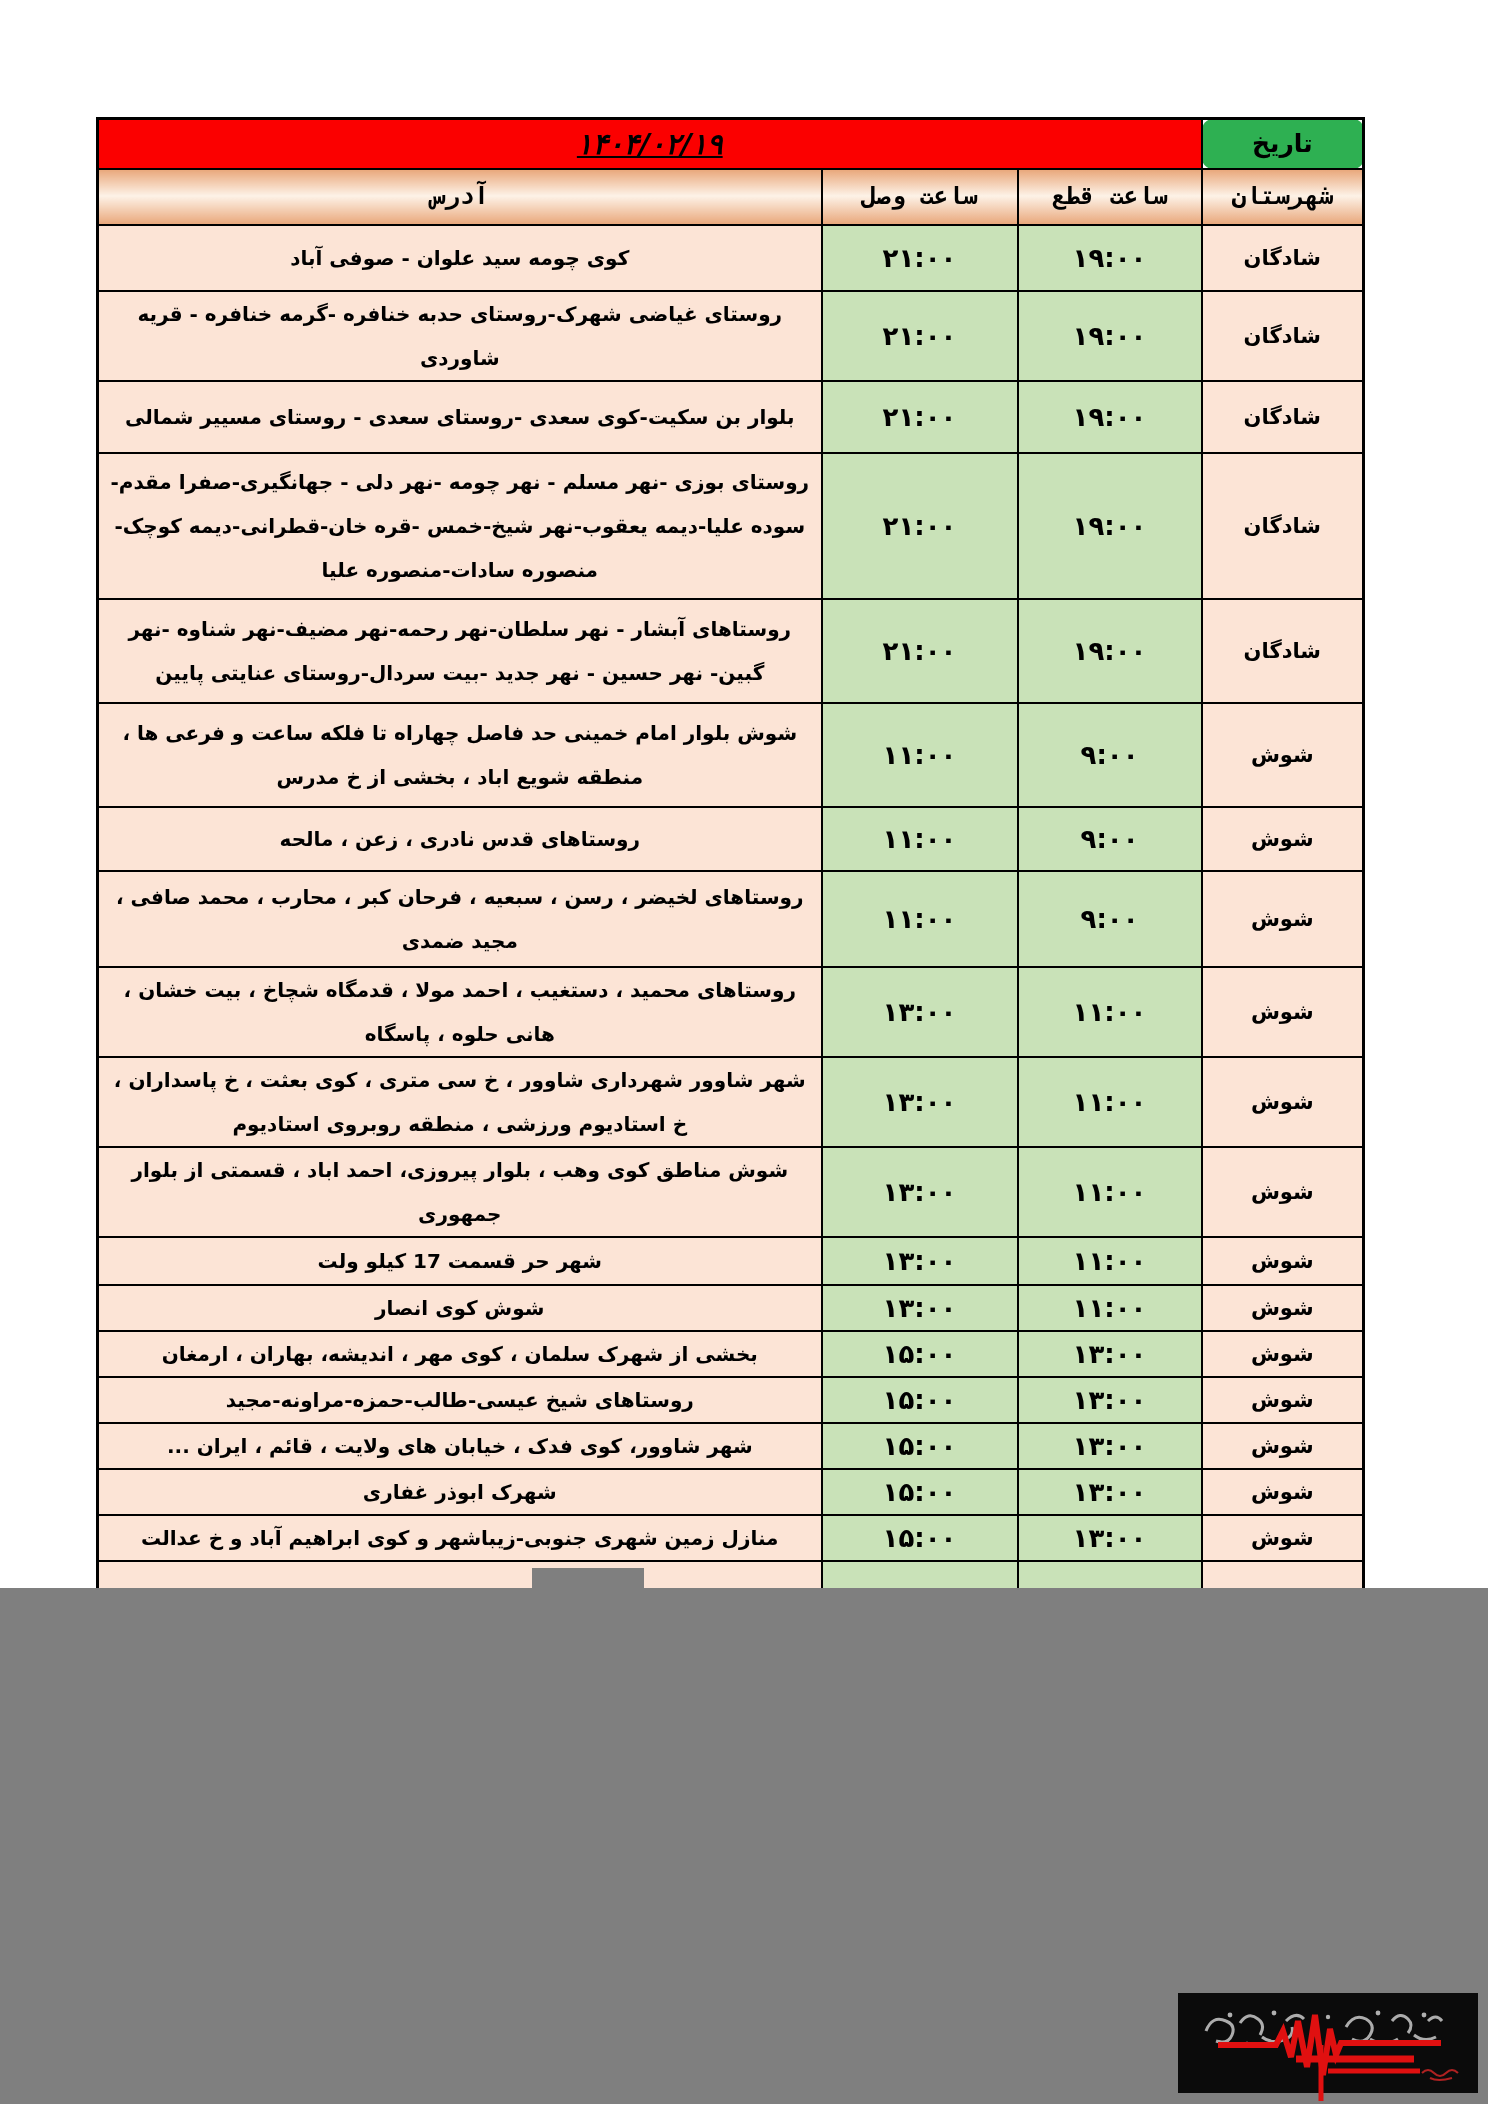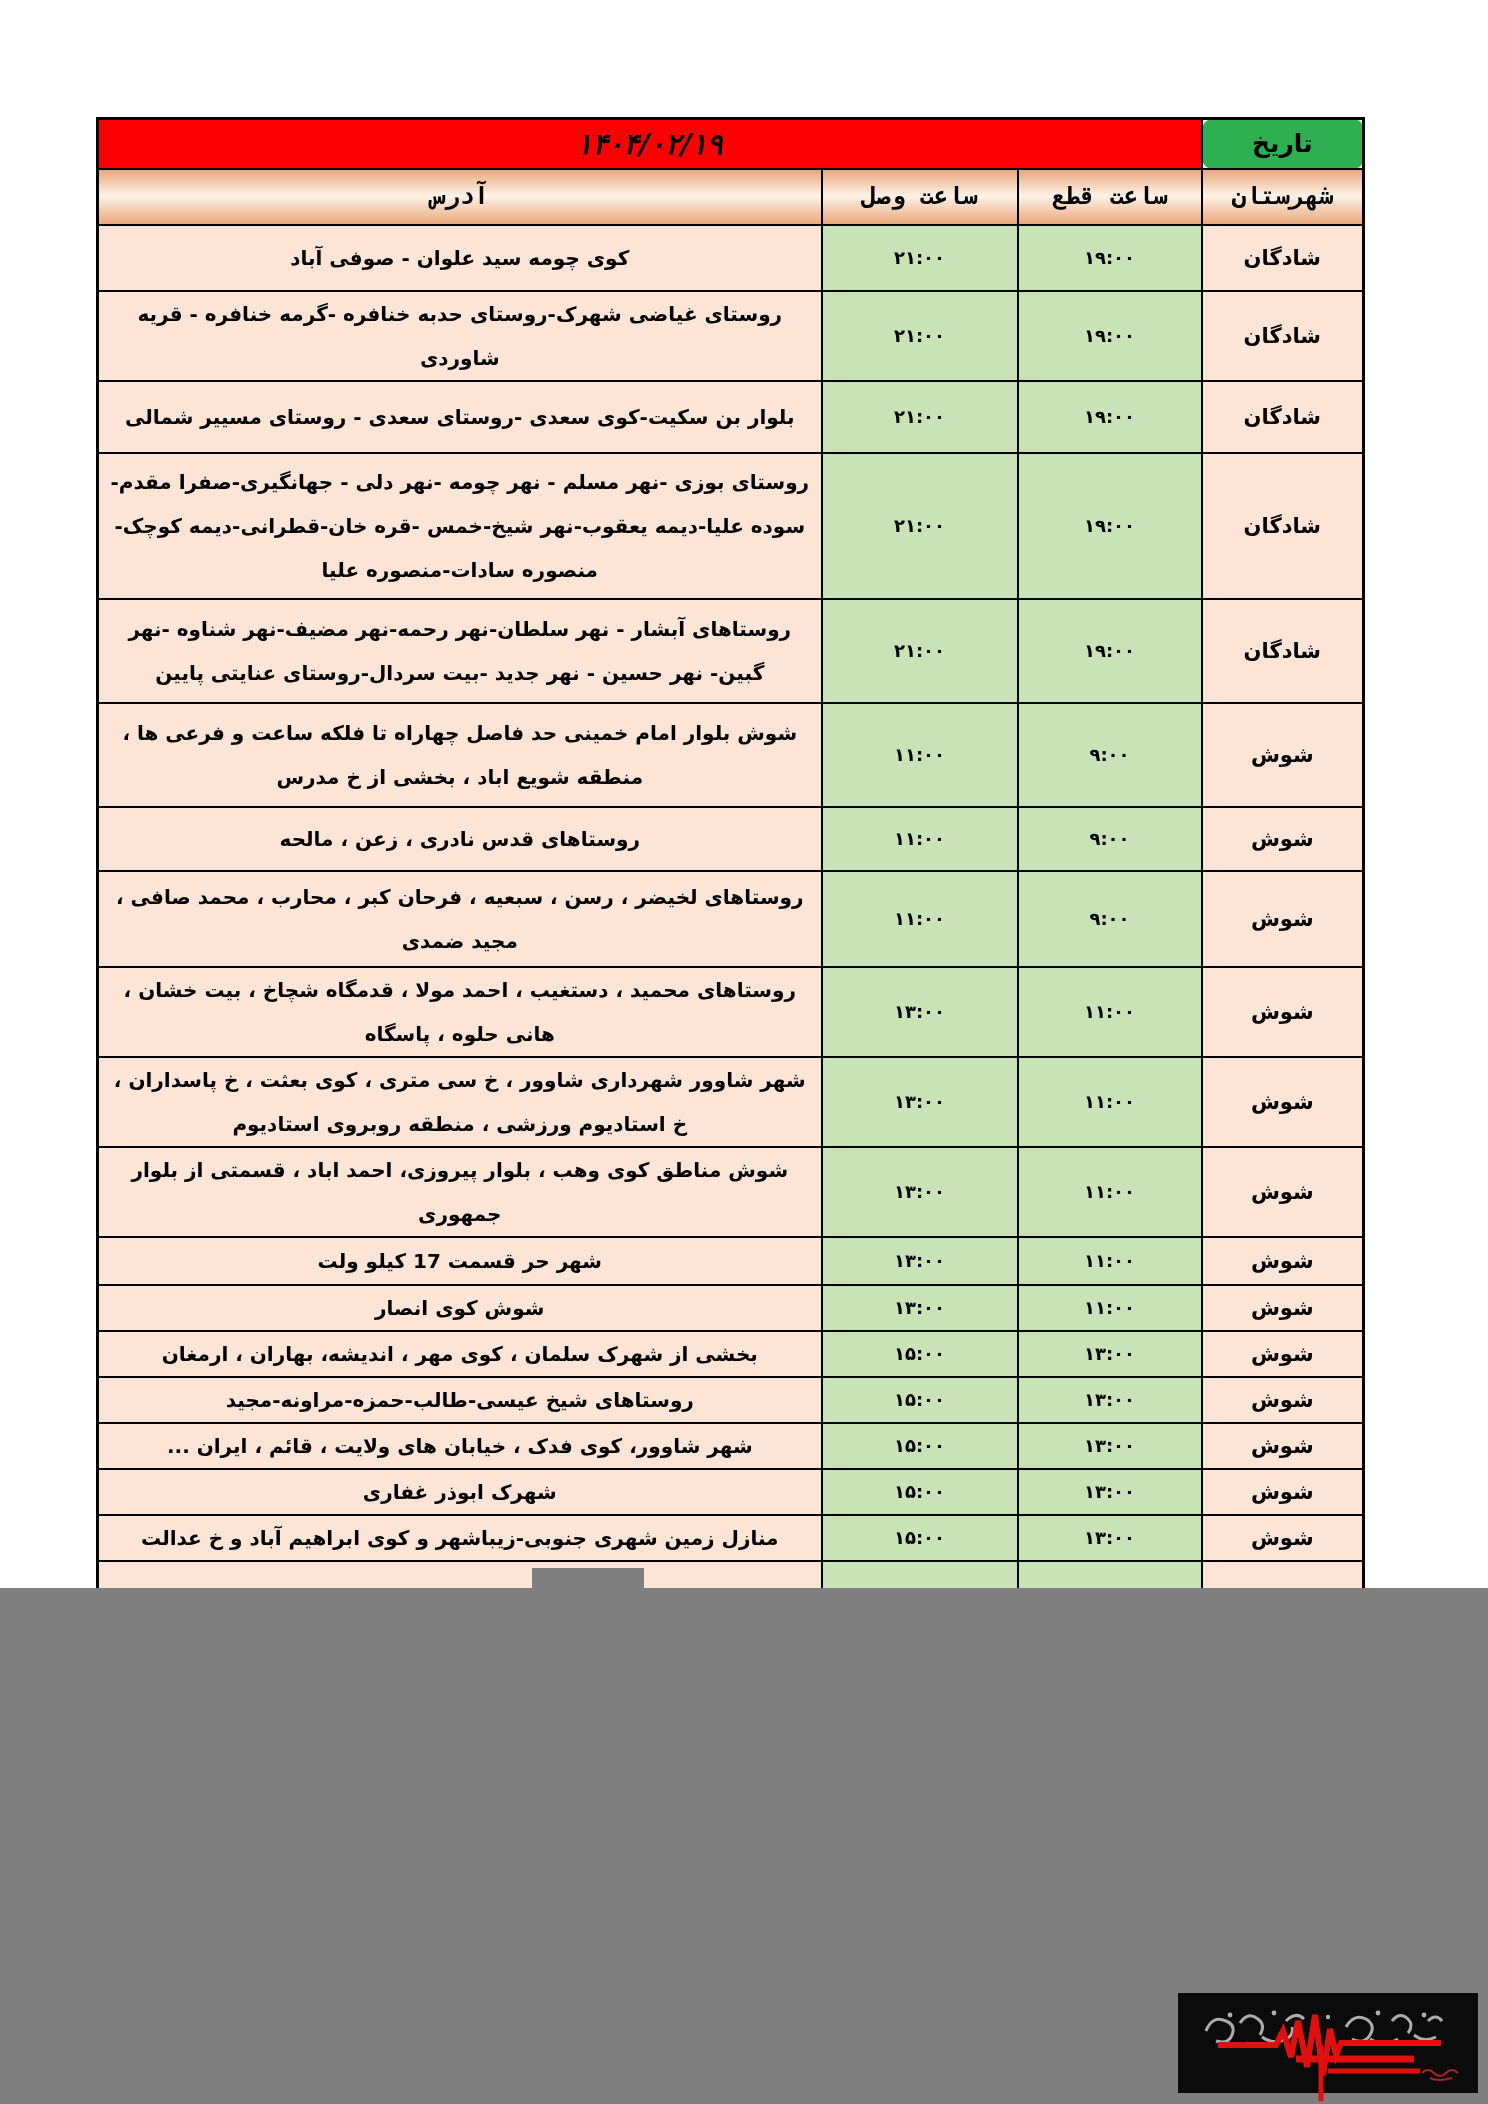--- a/index.html
+++ b/index.html
@@ -25,34 +25,34 @@
     border:3px solid #000;
   }
   table.grid td{
     border:2.5px solid #000;
     text-align:center;vertical-align:middle;
     color:#000;font-weight:bold;
     overflow:hidden;
   }
   td.banner{
     background:var(--banner_red,#fb0000);
-    font-size:29px;font-style:italic;letter-spacing:1px;
+    font-size:29px;font-style:italic;letter-spacing:1px;text-decoration:underline;
   }
   td.date-cell{
     background:var(--date_green,#2eb052);
     font-size:25px;
     border-radius:11px;
   }
   td.head{
     background:linear-gradient(180deg,var(--header_peach_dark,#e9a87c) 0%,var(--header_peach_light,#fdf2e7) 48%,var(--header_peach_dark,#e9a87c) 100%);
     font-size:24px;
     font-family:Liberation Mono, monospace;
   }
   td.peach{background:var(--cell_peach,#fce4d6);font-size:21px;}
-  td.green{background:var(--cell_green,#c9e2b8);font-size:18px;letter-spacing:1px;}
+  td.green{background:var(--cell_green,#c9e2b8);font-size:26px;letter-spacing:1px;}
   td.addr{font-size:20px;line-height:2.2;padding:0 10px;margin-top:13px;}
   tr.banner-row{height:50px;}
   tr.header-row{height:56px;}
   .gray-main{
     position:absolute;left:0;top:1588px;width:1488px;height:516px;
     background:var(--overlay_gray,#7f7f7f);z-index:5;
   }
   .gray-notch{
     position:absolute;left:532px;top:1568px;width:112px;height:22px;
     background:var(--overlay_gray,#7f7f7f);z-index:5;

